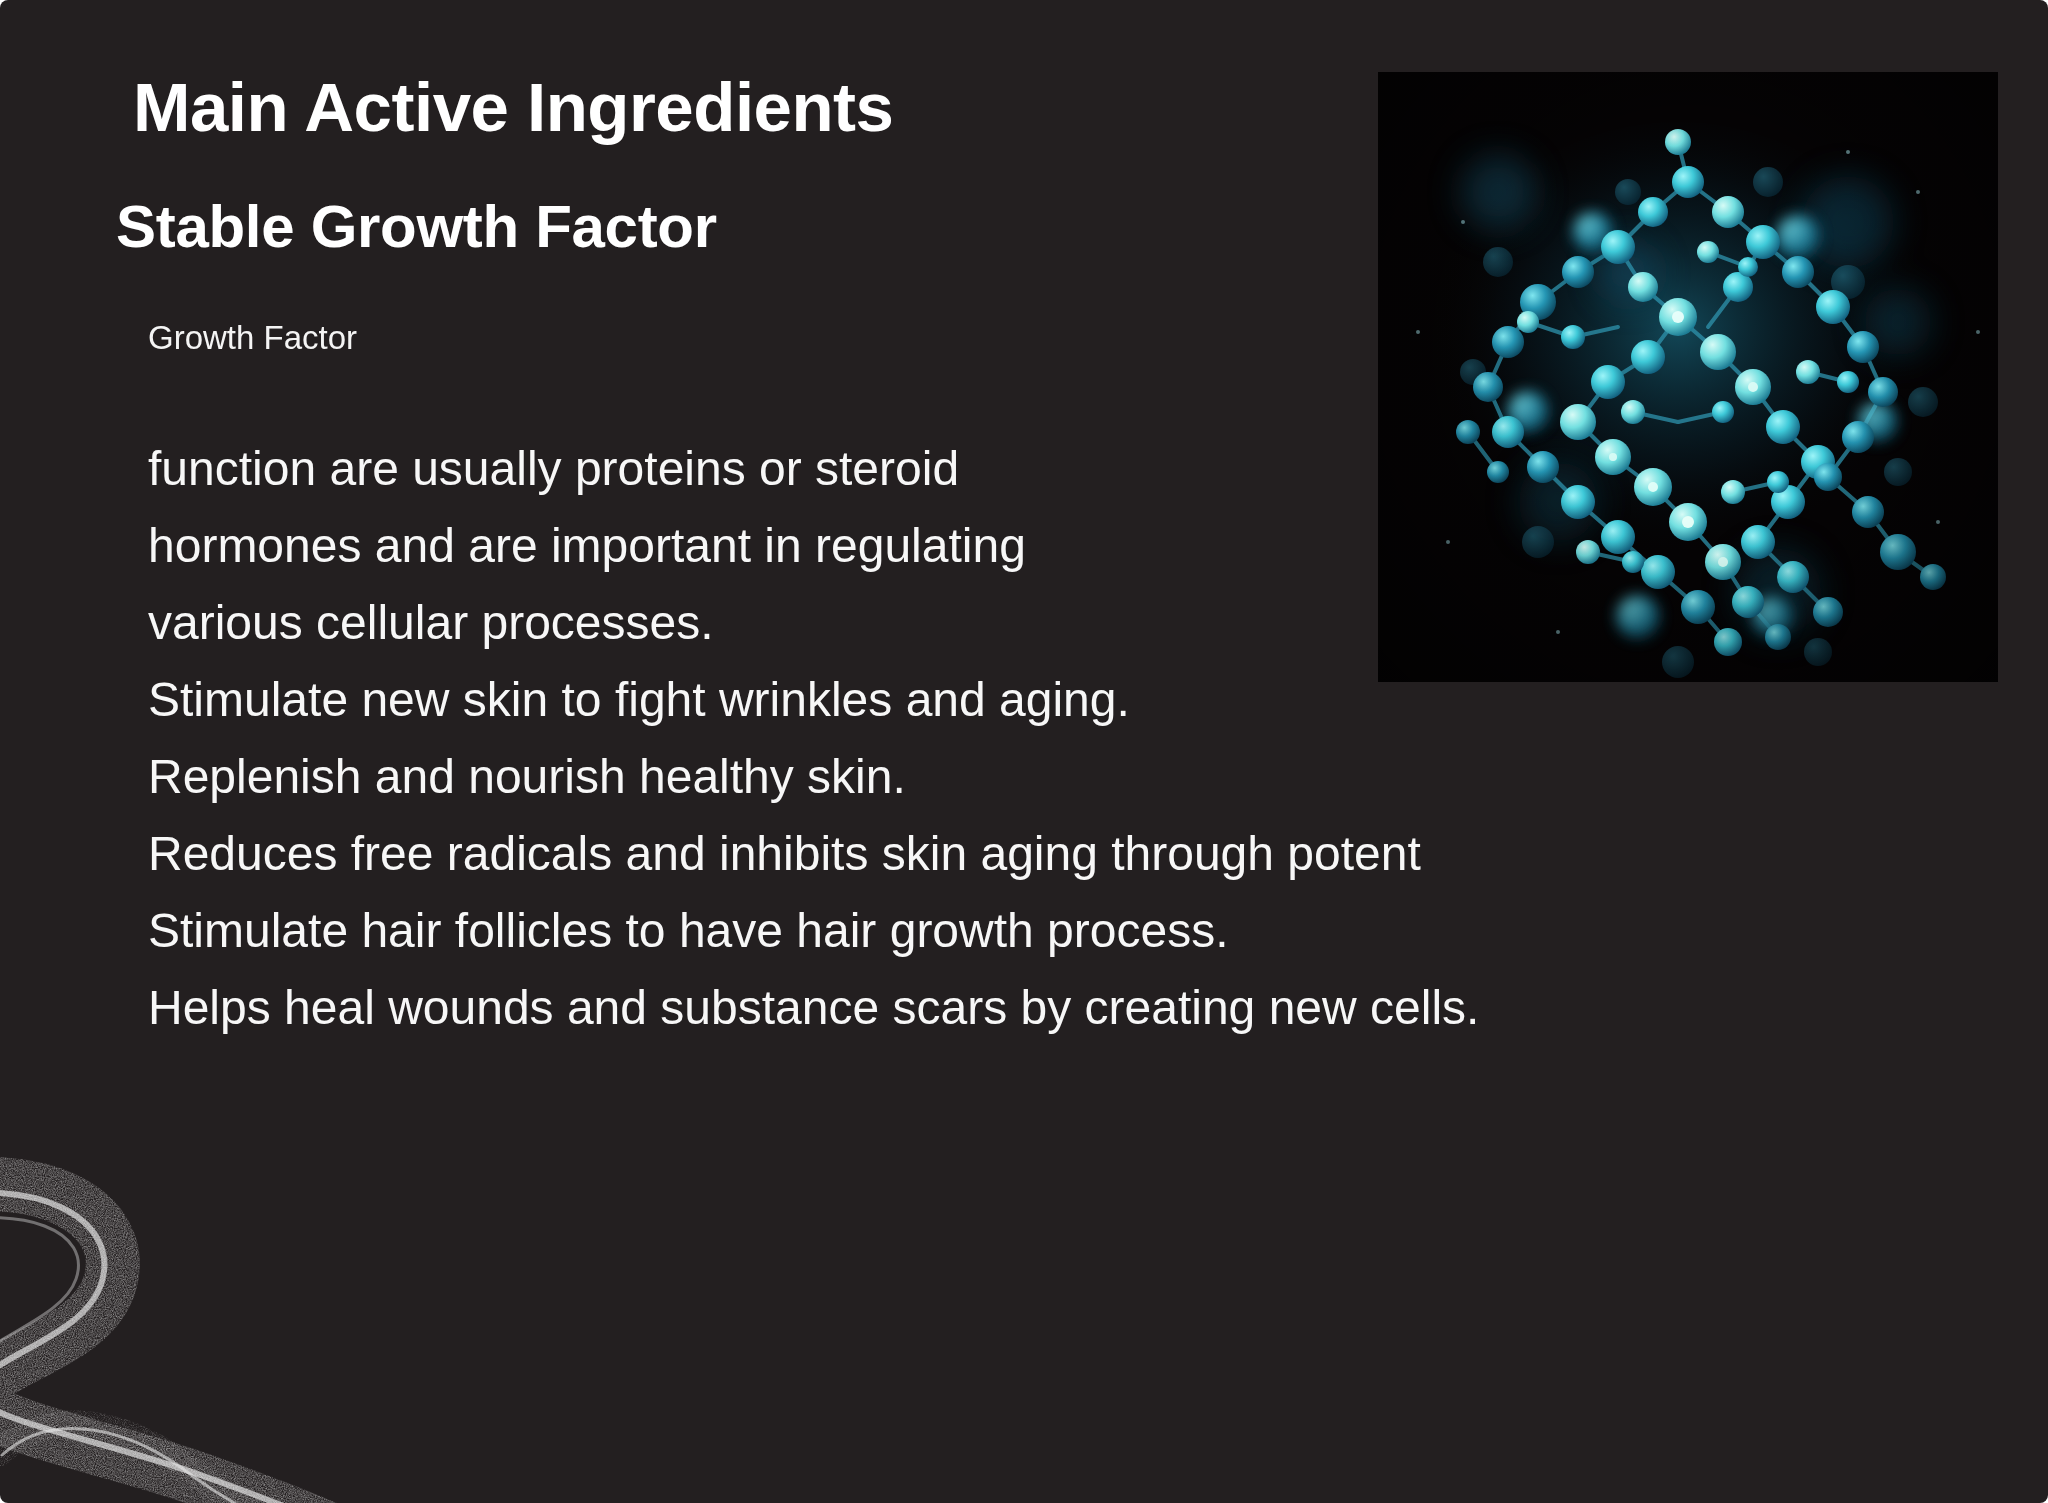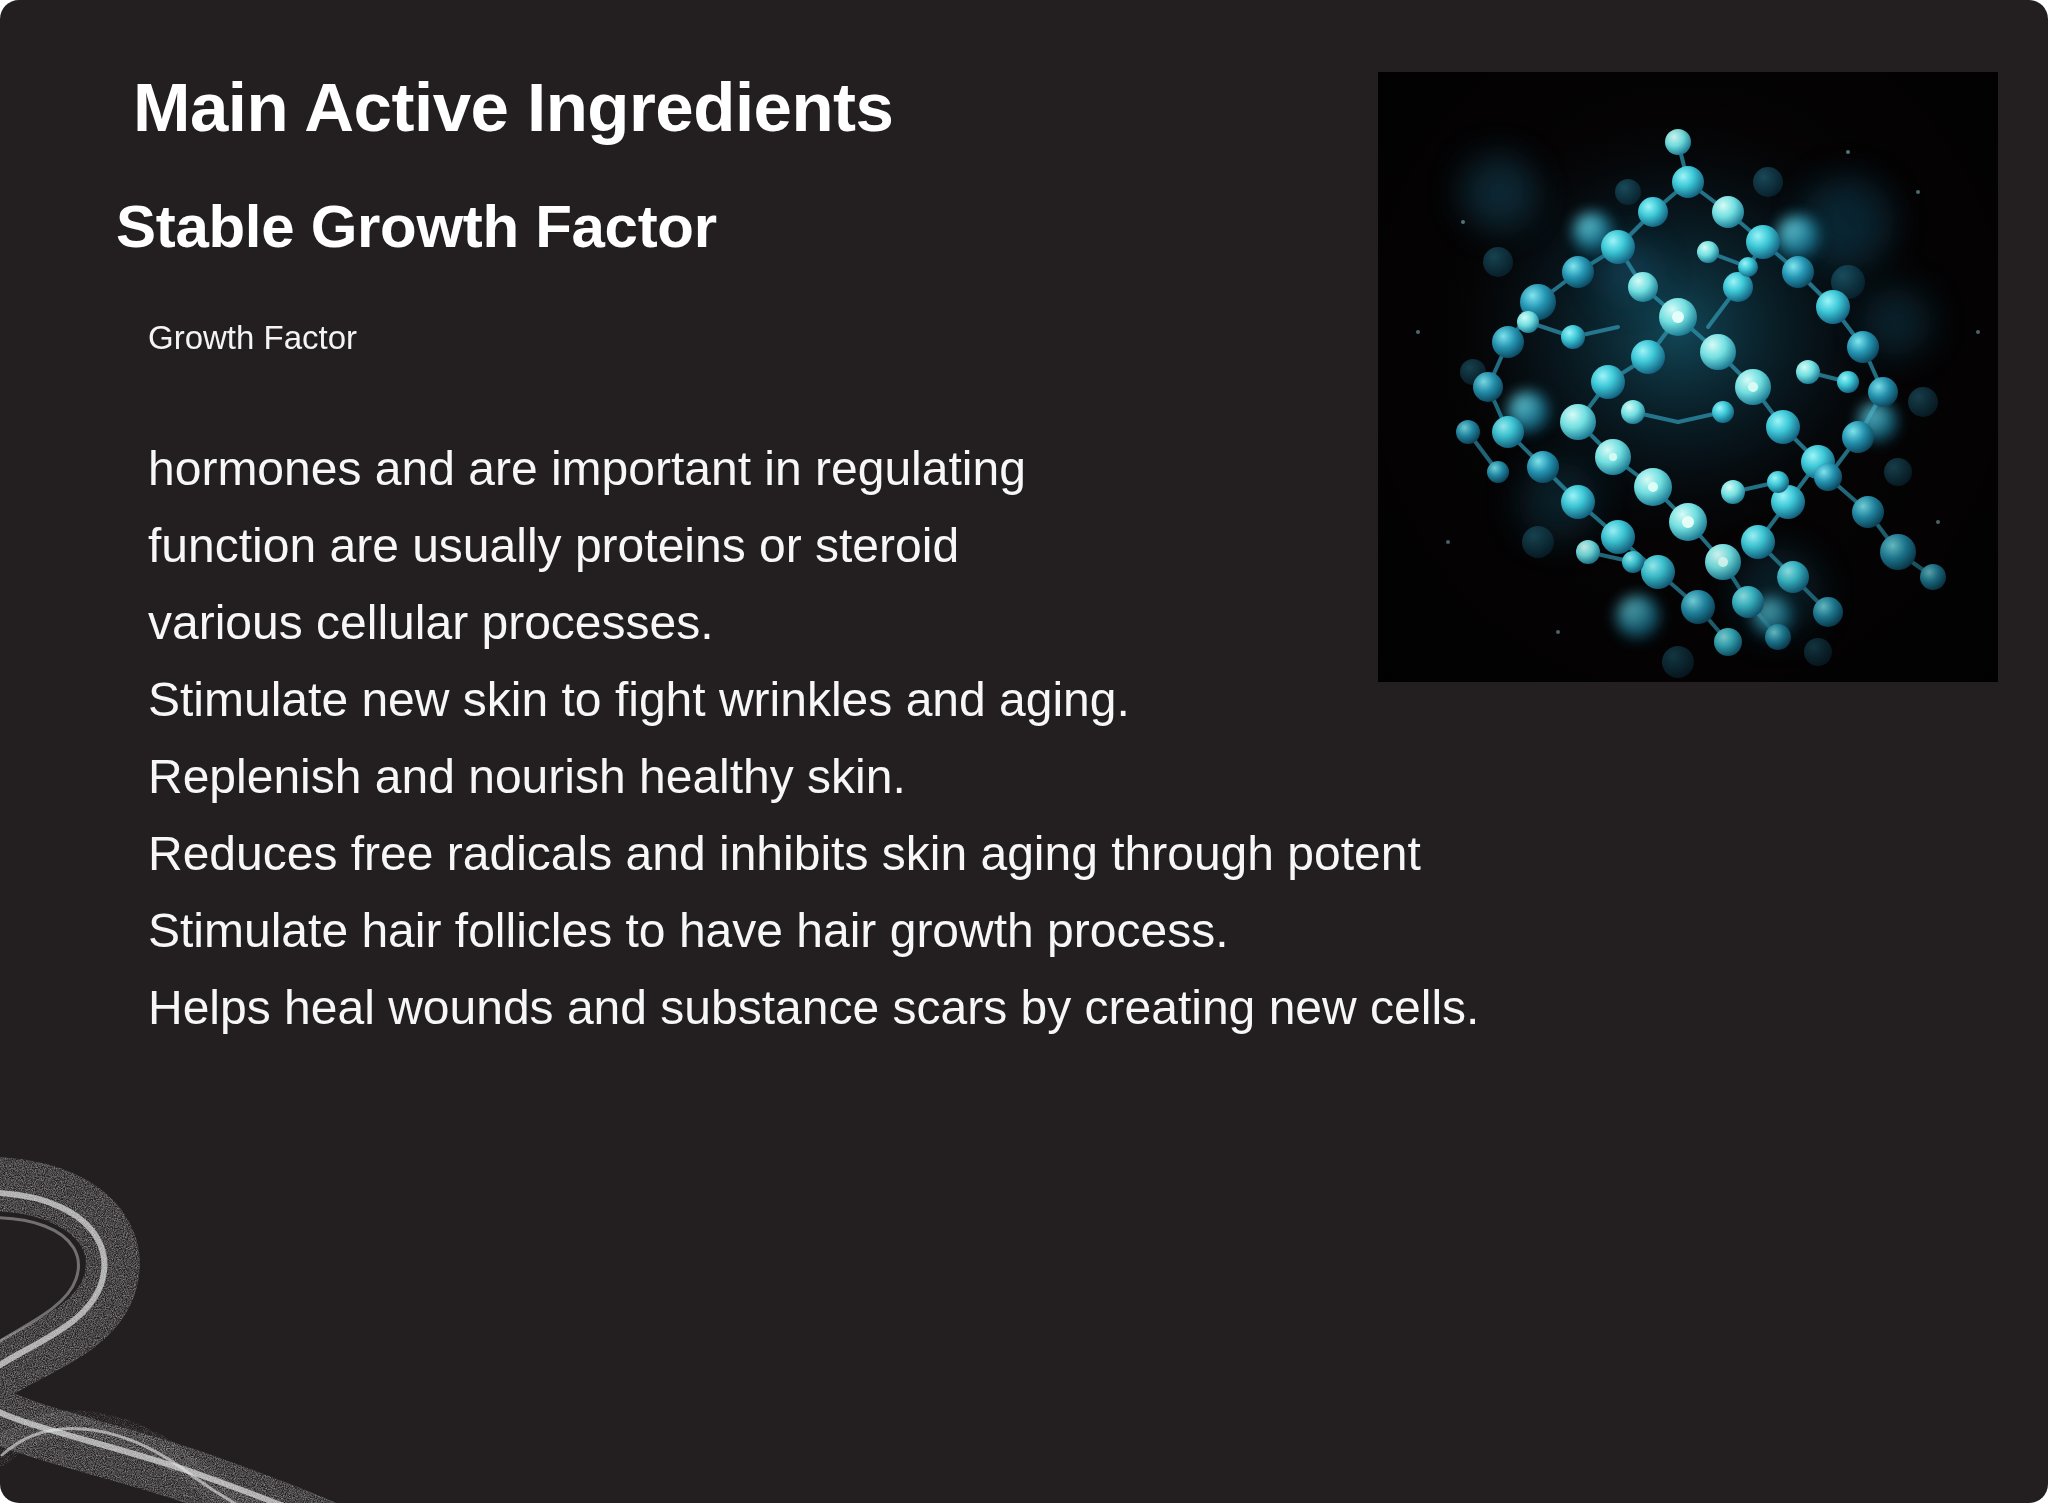--- a/index.html
+++ b/index.html
@@ -15,21 +15,21 @@
   }
 
   
   .slide-card {
     position: absolute;
     left: 0;
     top: 0;
     width: 2048px;
     height: 1503px;
     background: #231f20;
-    border-radius: 19px;
+    border-radius: 8px;
     overflow: hidden;
     box-sizing: border-box;
   }
 
   
   .content {
     position: absolute;
     left: 0;
     top: 0;
     width: 2048px;
@@ -125,22 +125,22 @@
 
   <div class="content">
 
     <div class="title-main">Main Active Ingredients</div>
 
     <div class="title-sub">Stable Growth Factor</div>
 
     <div class="lead-label">Growth Factor</div>
 
     <div class="body-block">
+      <div class="body-line">function are usually proteins or steroid</div>
       <div class="body-line">hormones and are important in regulating</div>
-      <div class="body-line">function are usually proteins or steroid</div>
       <div class="body-line">various cellular processes.</div>
       <div class="body-line">Stimulate new skin to fight wrinkles and aging.</div>
       <div class="body-line">Replenish and nourish healthy skin.</div>
       <div class="body-line">Reduces free radicals and inhibits skin aging through potent</div>
       <div class="body-line">Stimulate hair follicles to have hair growth process.</div>
       <div class="body-line">Helps heal wounds and substance scars by creating new cells.</div>
     </div>
 
   </div>
 

